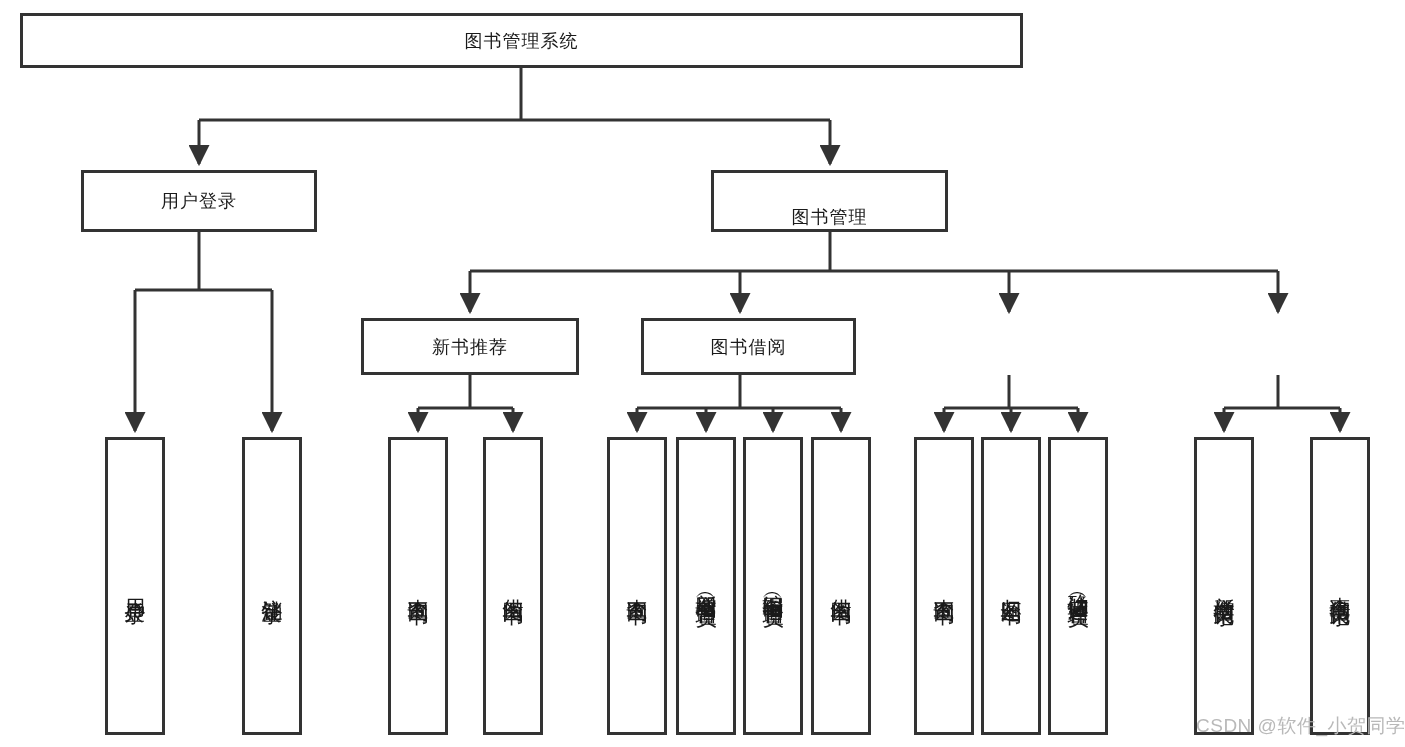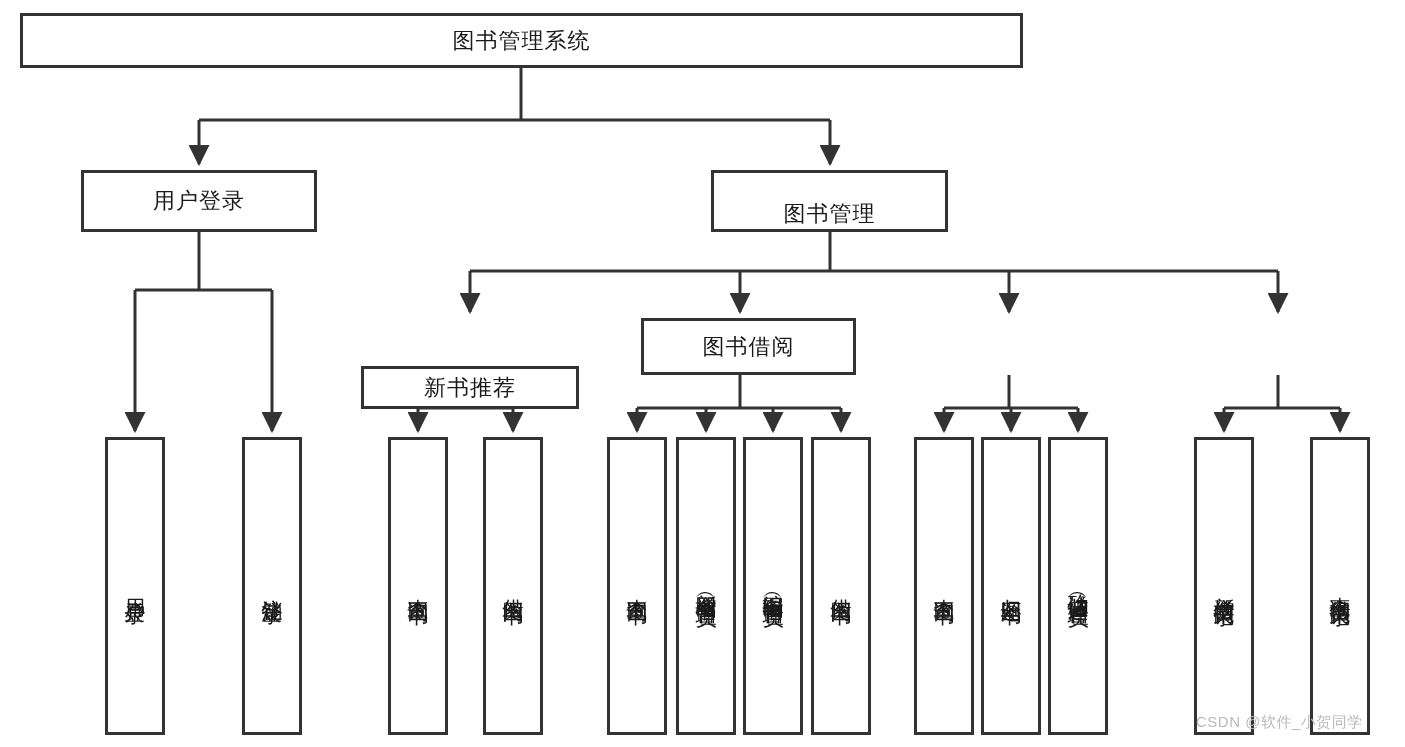--- a/index.html
+++ b/index.html
@@ -21,21 +21,21 @@
     position: absolute;
     box-sizing: border-box;
     border: 3px solid #333333;
     background: #ffffff;
     display: flex;
     align-items: center;
     justify-content: center;
     color: #1a1a1a;
   }
   .node.horiz {
-    font-size: 22px;
+    font-size: 18px;
     letter-spacing: 1px;
   }
   .node.vert {
     font-size: 21px;
     letter-spacing: 2px;
   }
   .node.vert .vtext {
     writing-mode: vertical-rl;
     text-orientation: upright;
     line-height: 1.05;
@@ -48,21 +48,21 @@
   svg.edges {
     position: absolute;
     left: 0;
     top: 0;
     width: 1405px;
     height: 747px;
     pointer-events: none;
   }
   .watermark {
     position: absolute;
-    font-size: 15px;
+    font-size: 19px;
     color: #b9b9b9;
     white-space: nowrap;
     letter-spacing: 0.5px;
   }
 </style>
 </head>
 <body>
 
 <div id="canvas">
 
@@ -123,21 +123,21 @@
     <span class="htext">图书管理系统</span>
   </div>
 
   <div class="node horiz" style="left: 81px; top: 170px; width: 236px; height: 62px;">
     <span class="htext">用户登录</span>
   </div>
   <div class="node horiz" style="left: 711px; top: 170px; width: 237px; height: 62px; align-items: flex-end;">
     <span class="htext">图书管理</span>
   </div>
 
-  <div class="node horiz" style="left: 361px; top: 318px; width: 218px; height: 43px; margin-top: 48px;">
+  <div class="node horiz" style="left: 361px; top: 318px; width: 218px; height: 57px;">
     <span class="htext">新书推荐</span>
   </div>
   <div class="node horiz" style="left: 633px; top: 318px; width: 215px; height: 57px; margin-left: 8px;">
     <span class="htext">图书借阅</span>
   </div>
 
   <div class="node vert" style="left: 105px; top: 437px; width: 60px; height: 298px;">
     <span class="vtext">用户登录</span>
   </div>
   <div class="node vert" style="left: 242px; top: 437px; width: 60px; height: 298px;">

